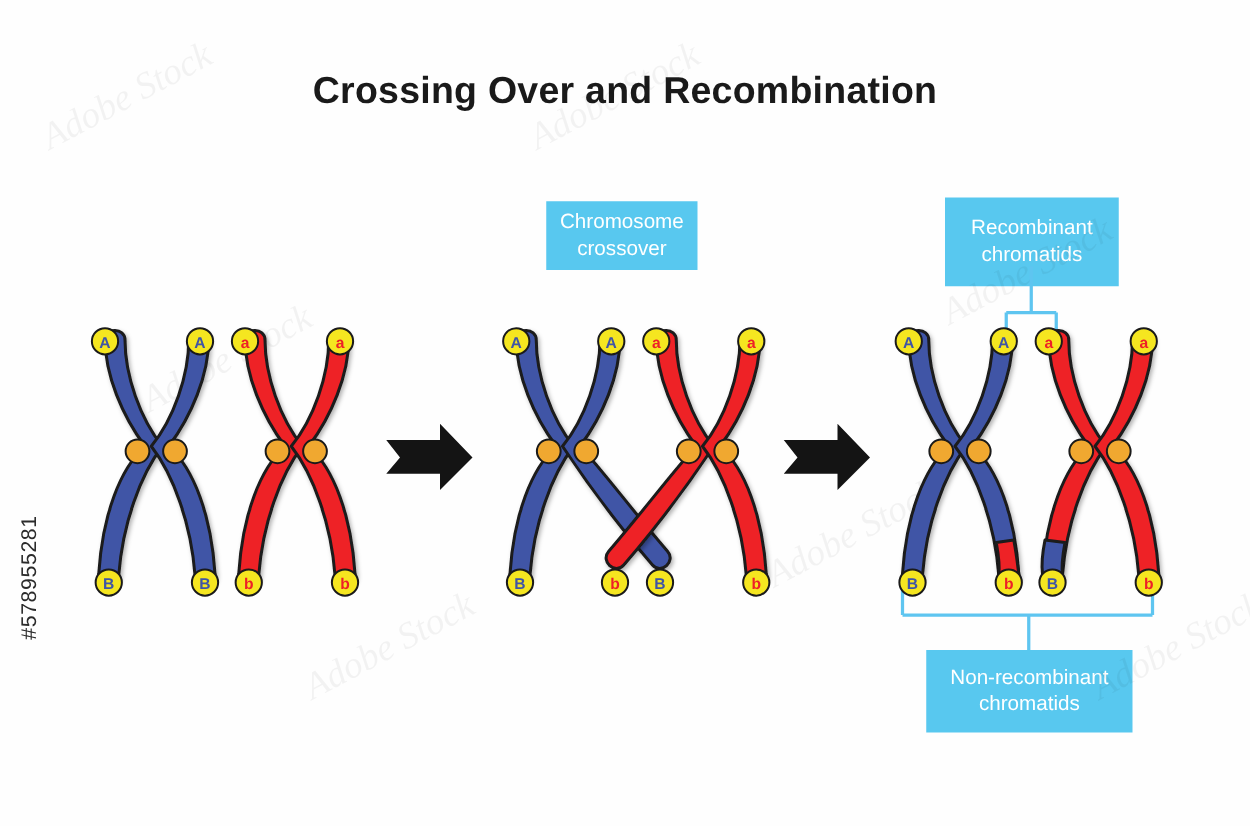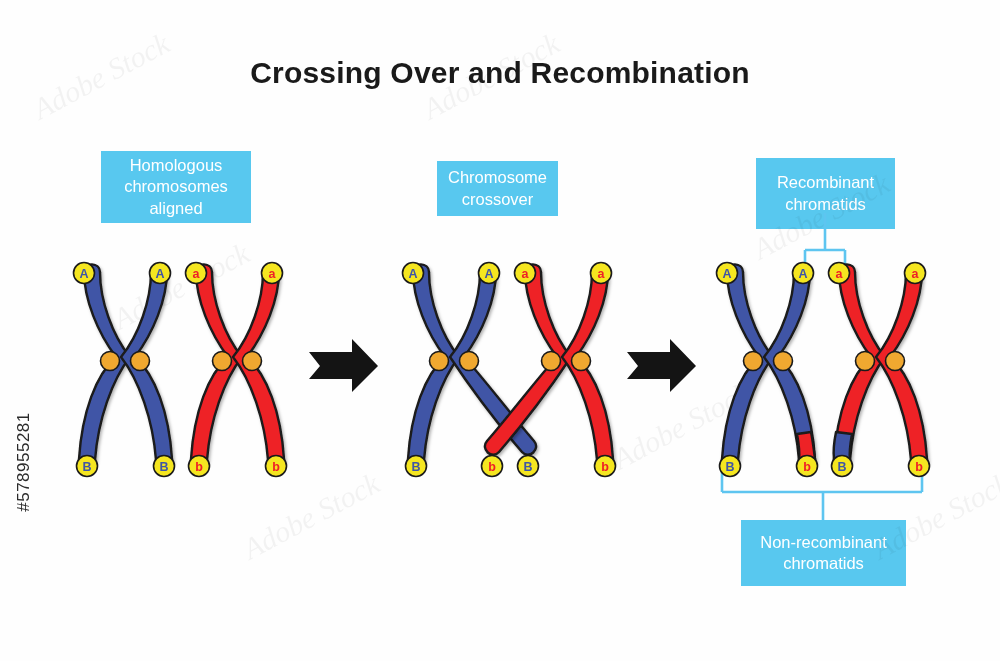--- a/index.html
+++ b/index.html
@@ -82,21 +82,20 @@
 </style>
 </head>
 <body>
 
 <div id="stage">
 
   <div id="diagram-title">Crossing Over and Recombination</div>
 
   <div id="watermark-id">#578955281</div>
 
-  <div class="callout-box" id="box-homologous">Homologous chromosomes aligned</div>
   <div class="callout-box" id="box-crossover">Chromosome crossover</div>
   <div class="callout-box" id="box-recombinant">Recombinant chromatids</div>
   <div class="callout-box" id="box-nonrecomb">Non-recombinant chromatids</div>
 
   <svg class="layer" viewBox="0 0 1000 661">
     <defs>
       <filter id="softshadow" x="-30%" y="-30%" width="170%" height="170%">
         <feDropShadow dx="1.5" dy="2" stdDeviation="1.6" flood-color="#000" flood-opacity="0.30"></feDropShadow>
       </filter>
       <clipPath id="clipBlueInnerR3">

